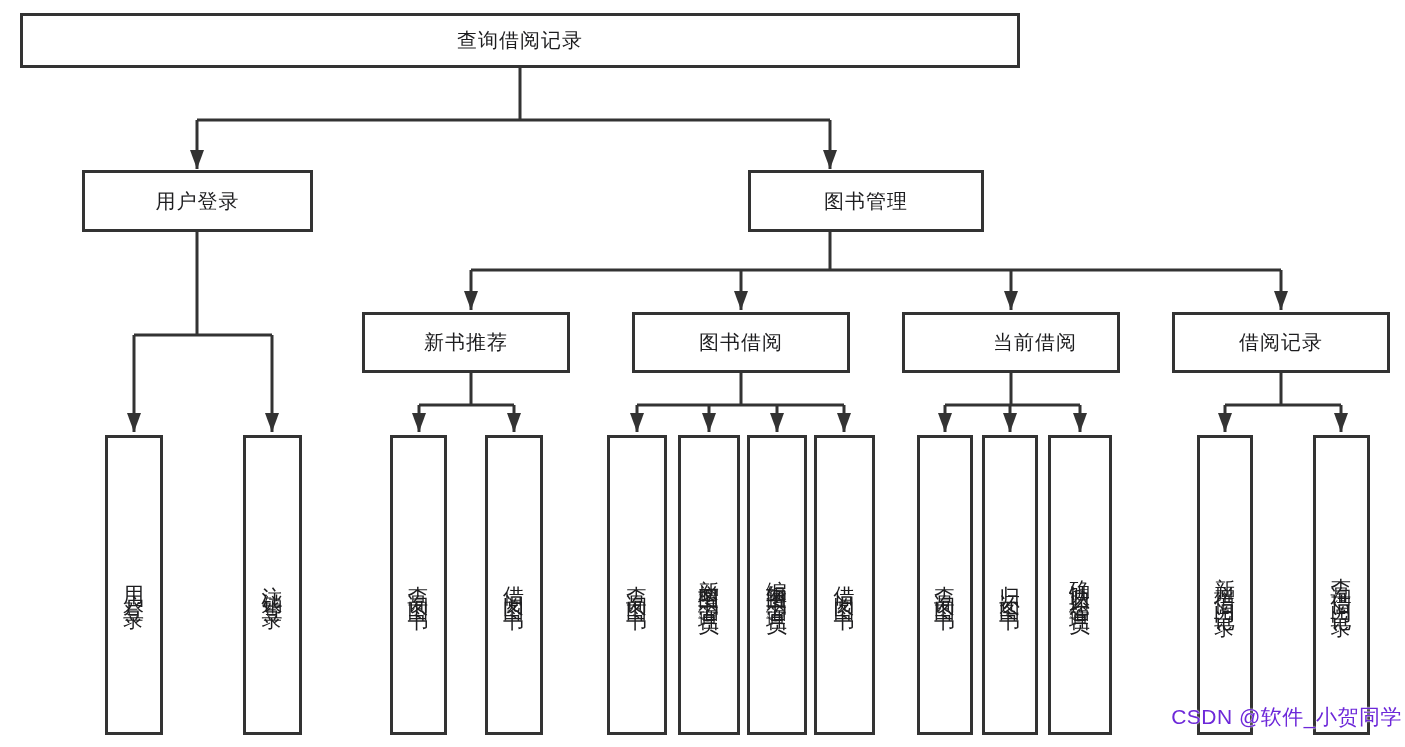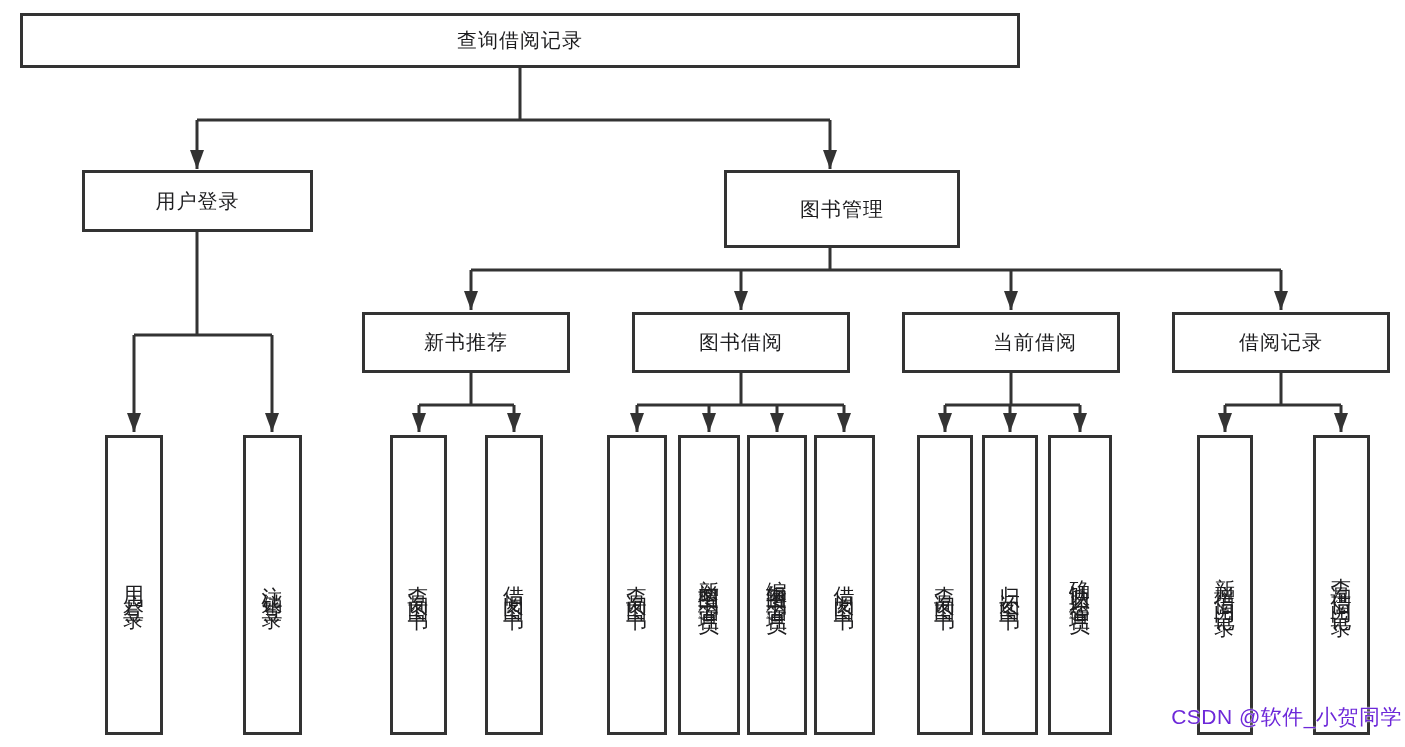--- a/index.html
+++ b/index.html
@@ -113,21 +113,21 @@
         <path d="M1281,373 V405 M1225,405 H1341"></path>
         <line x1="1225" y1="405" x2="1225" y2="432" marker-end="url(#arw)"></line>
         <line x1="1341" y1="405" x2="1341" y2="432" marker-end="url(#arw)"></line>
       </g>
     </g>
   </svg>
 
   <div class="node" style="left:20px; top:13px; width:1000px; height:55px;">查询借阅记录</div>
 
   <div class="node" style="left:82px; top:170px; width:231px; height:62px;">用户登录</div>
-  <div class="node" style="left:724px; top:170px; width:236px; height:78px;">图书管理</div>
+  <div class="node" style="left:748px; top:170px; width:236px; height:62px;">图书管理</div>
 
   <div class="node" style="left:362px; top:312px; width:208px; height:61px;">新书推荐</div>
   <div class="node" style="left:632px; top:312px; width:218px; height:61px;">图书借阅</div>
   <div class="node" style="left:902px; top:312px; width:218px; height:61px;padding-left:48px;">当前借阅</div>
   <div class="node" style="left:1172px; top:312px; width:218px; height:61px;">借阅记录</div>
 
   <div class="node vnode" style="left:105px; top:435px; width:58px; height:300px;">用户登录</div>
   <div class="node vnode" style="left:243px; top:435px; width:59px; height:300px;">注销登录</div>
 
   <div class="node vnode" style="left:390px; top:435px; width:57px; height:300px;">查询图书</div>

